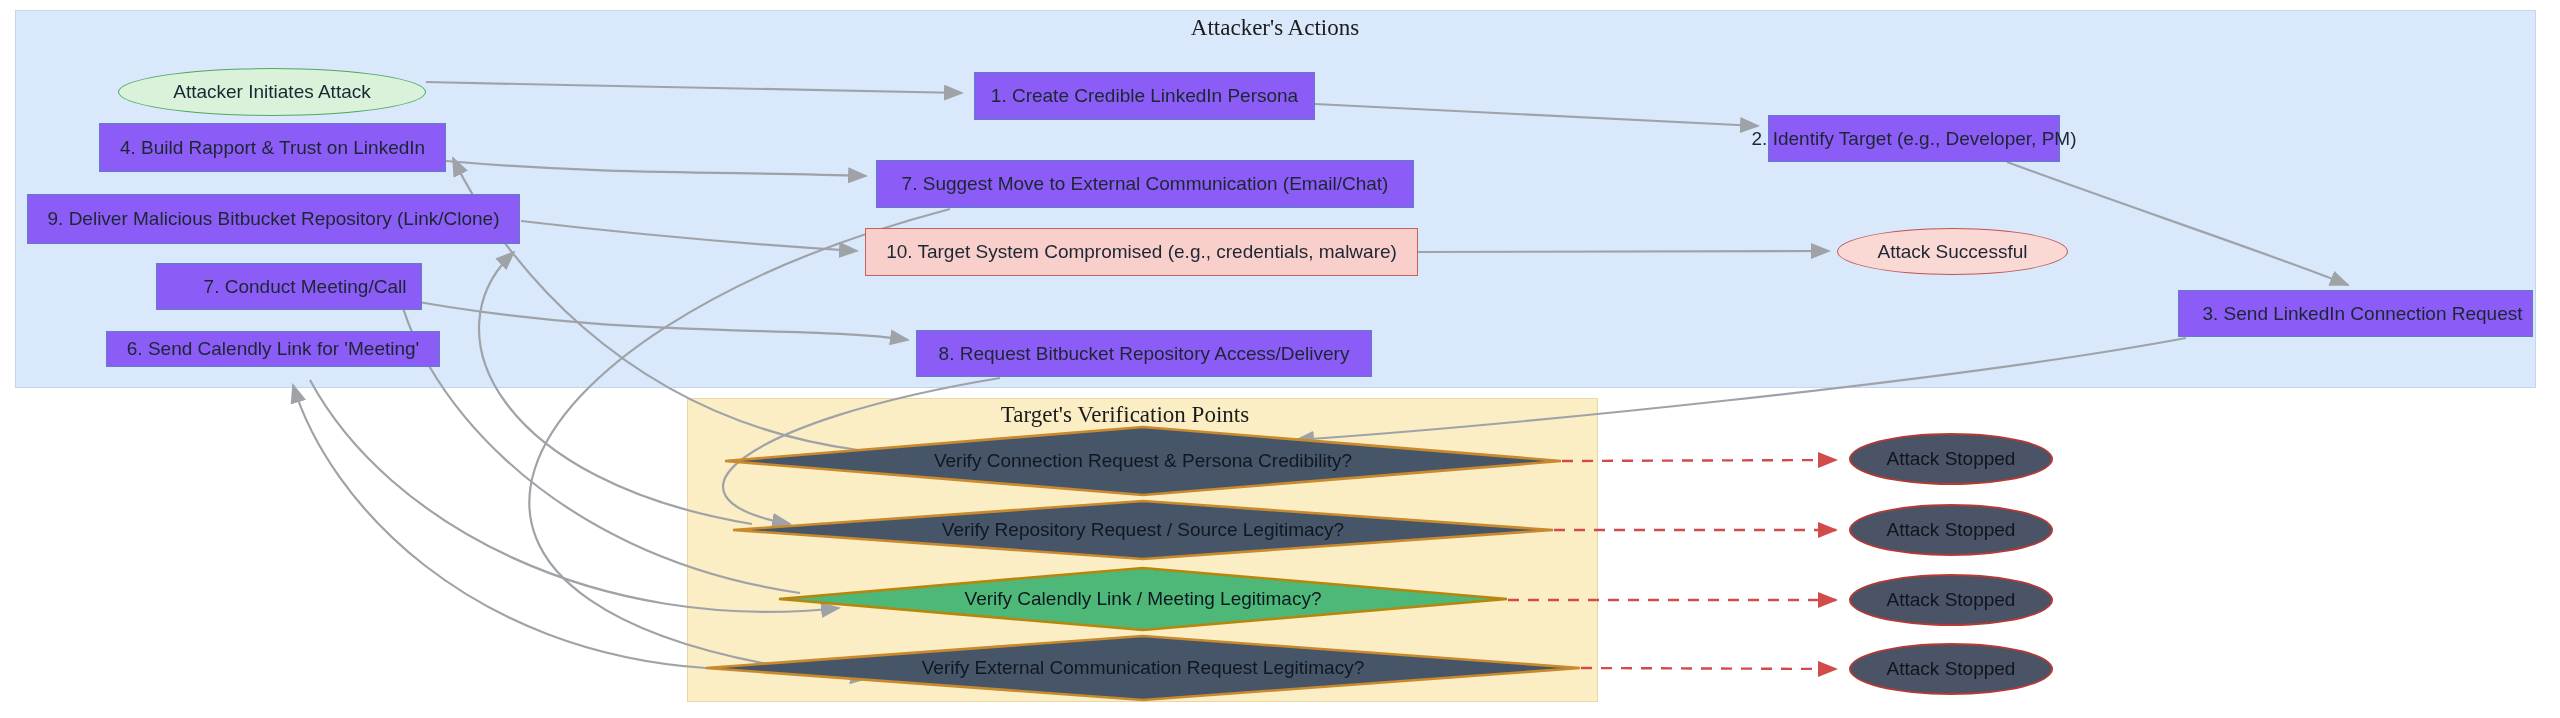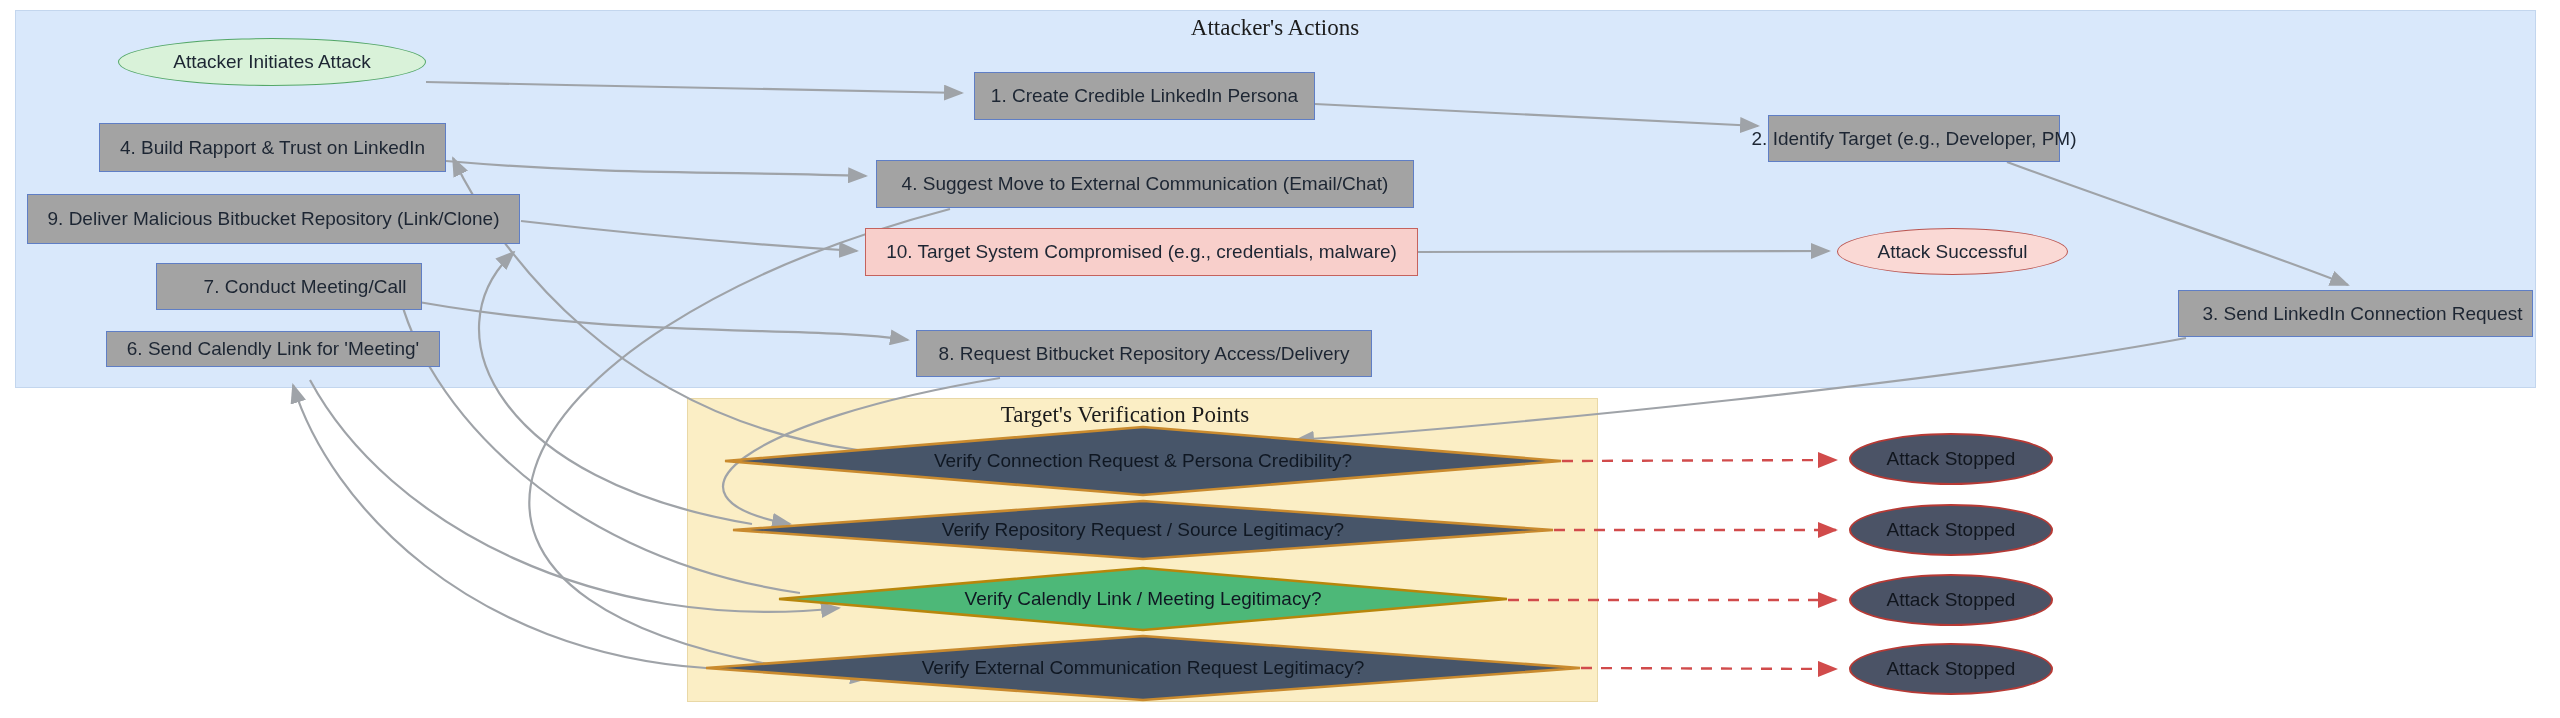--- a/index.html
+++ b/index.html
@@ -12,21 +12,21 @@
   .cluster-target{left:687px;top:398px;width:911px;height:304px;background:#fbeec5;border:1px solid #e9d8a6;}
   .cluster-title{
     position:absolute;text-align:center;font-family:"Liberation Serif",serif;
     font-size:23px;color:#1b1b1b;white-space:nowrap;transform:translateX(-50%);
   }
   .edges{position:absolute;left:0;top:0;z-index:2;}
   .node{
     position:absolute;box-sizing:border-box;display:flex;align-items:center;justify-content:center;
     font-size:19px;color:#1d2633;white-space:nowrap;z-index:3;text-align:center;
   }
-  .box{background:#a3a3a3;border:1.6px solid #5f7ec5;}
+  .box{background:#8b5cf6;border:1.6px solid #5f7ec5;}
   .box-red{background:#f8cfcb;border:1.6px solid #c5625d;}
   .ellipse{border-radius:50%;}
   .ellipse-green{background:#d9f2d9;border:1.8px solid #54a768;}
   .ellipse-red{background:#fad9d5;border:1.8px solid #bb5651;}
   .ellipse-dark{background:#4b5366;border:2.5px solid #b73a35;color:#10151d;}
   .vlabel{background:transparent;color:#0f1722;z-index:4;}
 </style>
 </head>
 <body>
 
@@ -74,26 +74,26 @@
       <polygon points="725,461 1143,427 1561,461 1143,495" fill="#475569" stroke="#c98a2e"></polygon>
       <polygon points="733,530 1143,501 1553,530 1143,559" fill="#475569" stroke="#c98a2e"></polygon>
       <polygon points="779,599 1143,568 1507,599 1143,630" fill="#4db878" stroke="#b8860b"></polygon>
       <polygon points="706,668 1143,636 1580,668 1143,700" fill="#475569" stroke="#c98a2e"></polygon>
     </g>
   </svg>
 
   <div class="cluster-title" style="left:1275px;top:15px;">Attacker's Actions</div>
   <div class="cluster-title" style="left:1089px;top:402px;margin-left:36px;">Target's Verification Points</div>
 
-  <div class="node ellipse ellipse-green" style="left:118px;top:38px;width:308px;height:48px;">Attacker Initiates Attack</div>
+  <div class="node ellipse ellipse-green" style="left:118px;top:68px;width:308px;height:48px;">Attacker Initiates Attack</div>
   <div class="node box" style="left:974px;top:72px;width:341px;height:48px;">1. Create Credible LinkedIn Persona</div>
   <div class="node box" style="left:1768px;top:115px;width:292px;height:47px;">2. Identify Target (e.g., Developer, PM)</div>
   <div class="node box" style="left:2178px;top:290px;width:355px;height:47px;padding-left:14px;">3. Send LinkedIn Connection Request</div>
   <div class="node box" style="left:99px;top:123px;width:347px;height:49px;">4. Build Rapport &amp; Trust on LinkedIn</div>
-  <div class="node box" style="left:876px;top:160px;width:538px;height:48px;">4. Suggest Move to External Communication (Email/Chat)</div>
+  <div class="node box" style="left:876px;top:160px;width:538px;height:48px;">7. Suggest Move to External Communication (Email/Chat)</div>
   <div class="node box" style="left:106px;top:331px;width:334px;height:36px;">6. Send Calendly Link for 'Meeting'</div>
   <div class="node box" style="left:156px;top:263px;width:266px;height:47px;padding-left:32px;">7. Conduct Meeting/Call</div>
   <div class="node box" style="left:916px;top:330px;width:456px;height:47px;">8. Request Bitbucket Repository Access/Delivery</div>
   <div class="node box" style="left:27px;top:194px;width:493px;height:50px;">9. Deliver Malicious Bitbucket Repository (Link/Clone)</div>
   <div class="node box box-red" style="left:865px;top:228px;width:553px;height:48px;">10. Target System Compromised (e.g., credentials, malware)</div>
   <div class="node ellipse ellipse-red" style="left:1837px;top:228px;width:231px;height:47px;">Attack Successful</div>
 
   <div class="node vlabel" style="left:843px;top:516px;width:600px;height:28px;">Verify Repository Request / Source Legitimacy?</div>
   <div class="node vlabel" style="left:843px;top:447px;width:600px;height:28px;">Verify Connection Request &amp; Persona Credibility?</div>
   <div class="node vlabel" style="left:843px;top:585px;width:600px;height:28px;">Verify Calendly Link / Meeting Legitimacy?</div>

